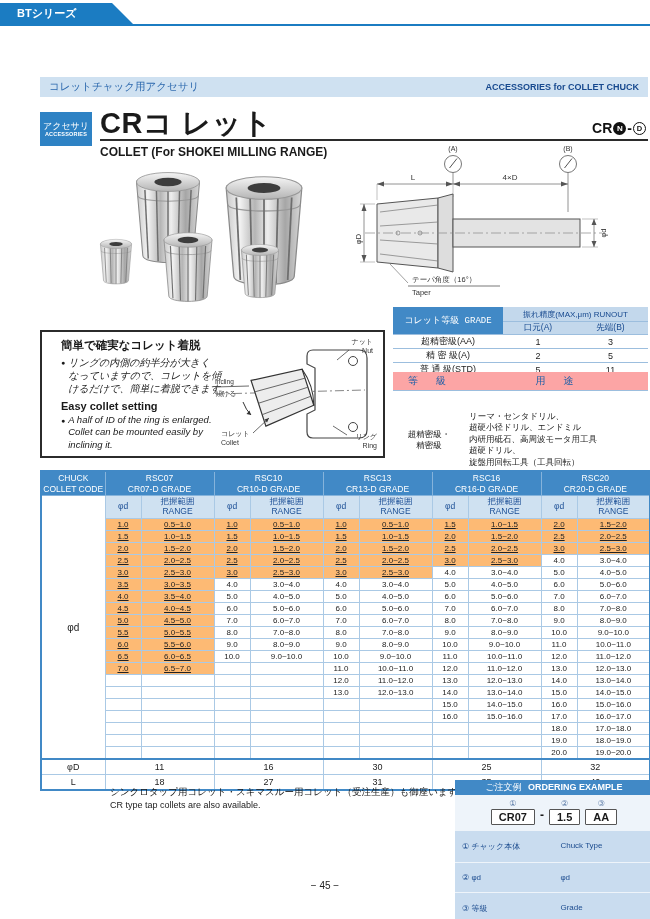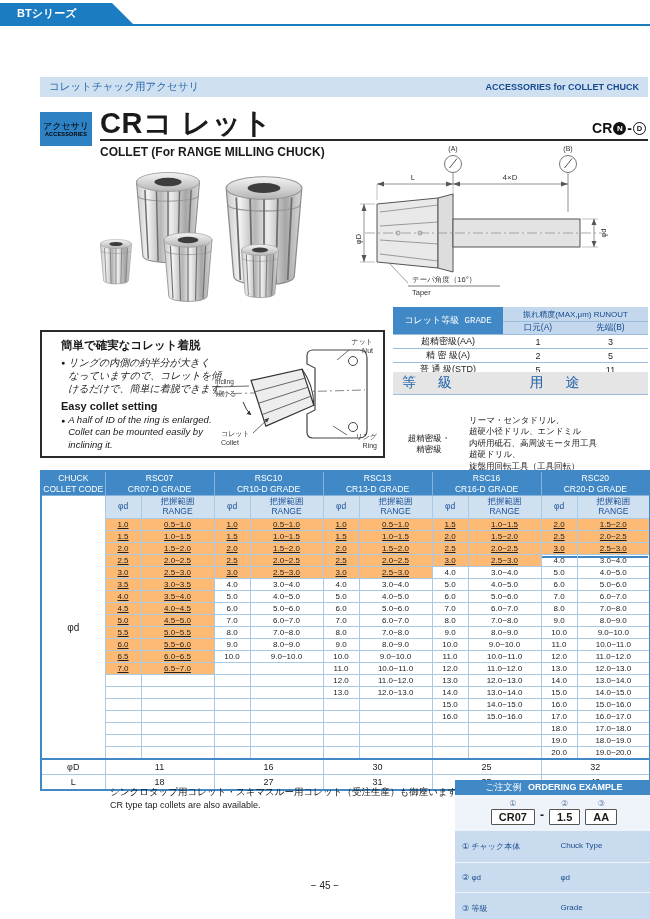--- a/index.html
+++ b/index.html
@@ -12,21 +12,21 @@
     clip-path:polygon(0 0,112px 0,133px 100%,0 100%); }
   .series-tab span { display:block; color:#fff; font-size:11px; font-weight:bold; line-height:21px; padding-left:17px; }
   .top-rule { position:absolute; left:0; top:24px; width:650px; height:2px; background:#1b7cc2; }
   
   .accessory-band { position:absolute; left:40px; top:77px; width:608px; height:20px; background:#cfe1f1;
     display:flex; justify-content:space-between; align-items:center; padding:0 9px; box-sizing:border-box; }
   .accessory-band .jp { color:#2a67ad; font-size:10.5px; }
   .accessory-band .en { color:#17498f; font-size:9px; font-weight:bold; }
   
   .category-box { position:absolute; left:40px; top:112px; width:52px; height:34px; background:#2e82c4;
-    color:#000000; display:flex; flex-direction:column; justify-content:center; text-align:center; }
+    color:#ffffff; display:flex; flex-direction:column; justify-content:center; text-align:center; }
   .category-box .jp { font-size:9px; line-height:1.2; }
   .category-box .en { font-size:5.5px; font-weight:bold; letter-spacing:.2px; }
   .page-title { position:absolute; left:100px; top:104px; font-size:29px; font-weight:bold; letter-spacing:.5px; }
   .title-rule { position:absolute; left:100px; top:139px; width:548px; height:2px; background:#2b2b2b; }
   .model-code { position:absolute; right:4px; top:120px; display:flex; align-items:center; gap:1px;
     font-size:14px; font-weight:bold; color:#111; }
   .badge-dark { width:13px; height:13px; border-radius:50%; background:#111; color:#fff; font-size:8px; font-weight:bold;
     display:inline-flex; align-items:center; justify-content:center; }
   .badge-light { width:11px; height:11px; border-radius:50%; border:1.5px solid #111; color:#111; font-size:7.5px; font-weight:bold;
     display:inline-flex; align-items:center; justify-content:center; }
@@ -40,21 +40,21 @@
   .grade-table td { border-bottom:1px solid #9cbede; text-align:center; padding:0; }
   .grade-table .gt-main { background:#4189c6; color:#fff; font-size:9px;font-family:Liberation Mono, monospace; }
   .grade-table .gt-run { background:#c3d8ec; color:#17498f; font-size:8px; height:14px; }
   .grade-table .gt-sub { background:#c3d8ec; color:#17498f; font-size:8.5px; height:12px; }
   .grade-table .gt-lbl { font-size:9px; height:12px; color:#222; }
   .grade-table .gt-val { font-size:9px; color:#222; }
   .grade-table tr:last-child td { border-bottom:8px solid #14b8a6;text-align:center; }
   
   .usage-table { position:absolute; left:393px; top:372px; width:255px; border-collapse:collapse; table-layout:fixed; }
   .usage-table td { border-bottom:1px solid #9cbede; padding:20px 4px; vertical-align:middle; }
-  .usage-table .ut-head { background:#e5e5e5; color:#1c5fa8; font-size:14px; text-align:center; padding:2px; letter-spacing:4px; }
+  .usage-table .ut-head { background:#fca5a5; color:#1c5fa8; font-size:10px; text-align:center; padding:2px; letter-spacing:4px; }
   .usage-table .ut-grade { font-size:8.5px; text-align:center; color:#222; white-space:pre-line; line-height:1.3; }
   .usage-table .ut-use { font-size:8.5px; color:#222; white-space:pre-line; line-height:1.35; }
   .usage-table tr:last-child td { border-bottom:2px solid #4189c6; }
   
   .info-box { position:absolute; left:40px; top:330px; width:345px; height:128px; border:2px solid #2b2b2b; box-sizing:border-box; }
   .info-text { position:absolute; left:19px; top:6px; width:176px; }
   .info-title-jp { font-size:11.5px; font-weight:bold; margin:0 0 3px 0; }
   .bullet { display:flex; gap:3px; }
   .bullet .dot { font-size:7px; line-height:14px; }
   .bullet p { margin:0; font-size:10px; line-height:1.32; white-space:pre-line;font-style:italic; }
@@ -112,21 +112,21 @@
     <span class="en">ACCESSORIES</span>
   </div>
   <div class="page-title">CRコ レット</div>
   <div class="title-rule"></div>
   <div class="model-code">
     <span>CR</span>
     <span class="badge-dark">N</span>
     <span>-</span>
     <span class="badge-light">D</span>
   </div>
-  <div class="subtitle">COLLET (For RANGE MILLING CHUCK)</div>
+  <div class="subtitle">COLLET (For SHOKEI MILLING RANGE)</div>
 
   <svg class="photo" viewBox="0 0 250 148">
     <defs>
       <linearGradient id="met" x1="0" y1="0" x2="1" y2="0">
         <stop offset="0" stop-color="#c9c9c9"></stop>
           <stop offset="0.18" stop-color="#f3f3f3"></stop>
         <stop offset="0.38" stop-color="#b5b5b5"></stop>
           <stop offset="0.55" stop-color="#eeeeee"></stop>
         <stop offset="0.78" stop-color="#a6a6a6"></stop>
           <stop offset="1" stop-color="#d8d8d8"></stop>

